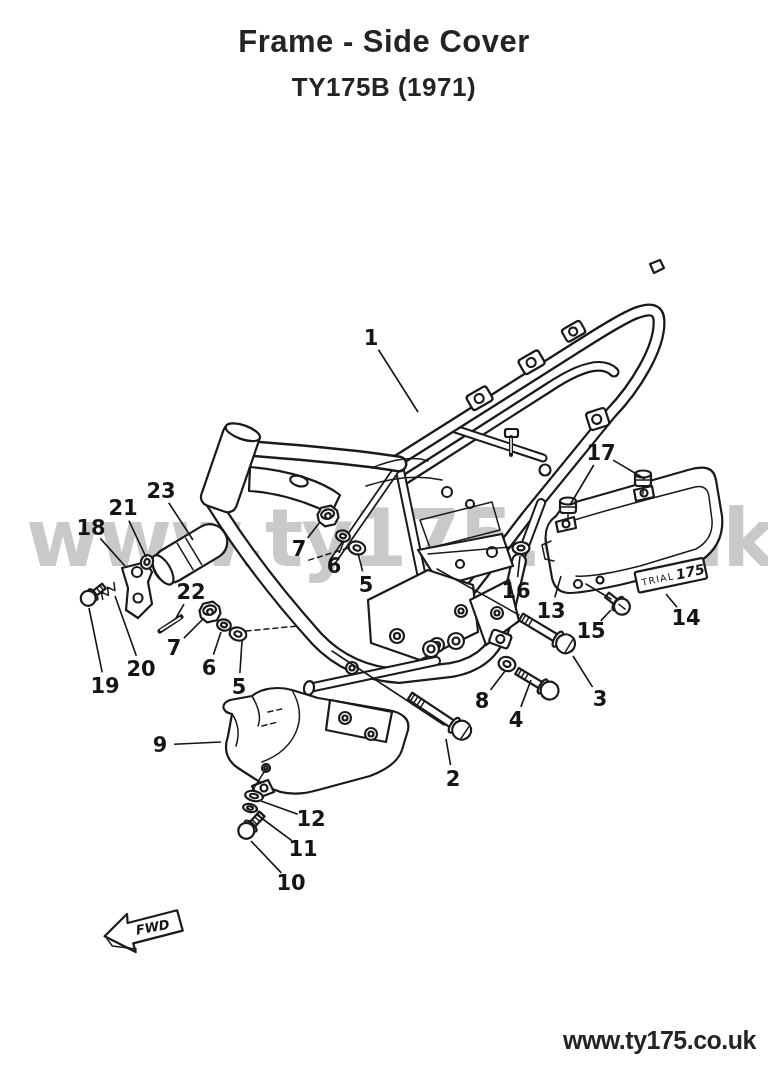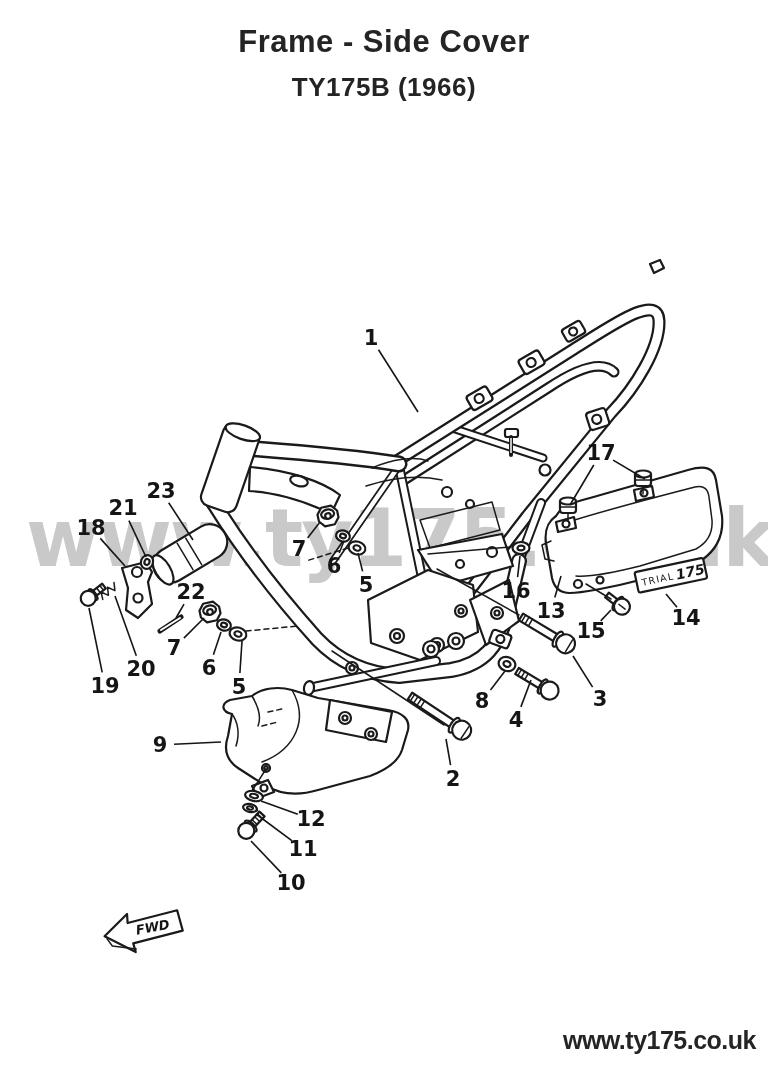--- a/index.html
+++ b/index.html
@@ -27,21 +27,21 @@
   .badge-trial{font-family:"DejaVu Sans",sans-serif;font-size:9.5px;letter-spacing:1.2px;fill:#151515;}
   .badge-175{font-family:"DejaVu Sans",sans-serif;font-style:italic;font-weight:bold;font-size:14px;fill:#151515;}
   .fwd-text{font-family:"DejaVu Sans",sans-serif;font-weight:bold;font-style:italic;font-size:13px;fill:#151515;}
 </style>
 </head>
 <body>
 
 <div class="page">
   <header>
     <h1 class="title">Frame - Side Cover</h1>
-    <h2 class="subtitle">TY175B (1966)</h2>
+    <h2 class="subtitle">TY175B (1971)</h2>
   </header>
 
   <div class="watermark">www.ty175.co.uk</div>
 
   <svg class="art" width="768" height="1073" viewBox="0 0 768 1073">
 
     <g>
 
       <path class="to" stroke-width="11" d="M 404,480 L 548,388 C 578,368 602,360 614,372"></path>
       <path class="ti" stroke-width="6.5" d="M 404,480 L 548,388 C 578,368 602,360 614,372"></path>

